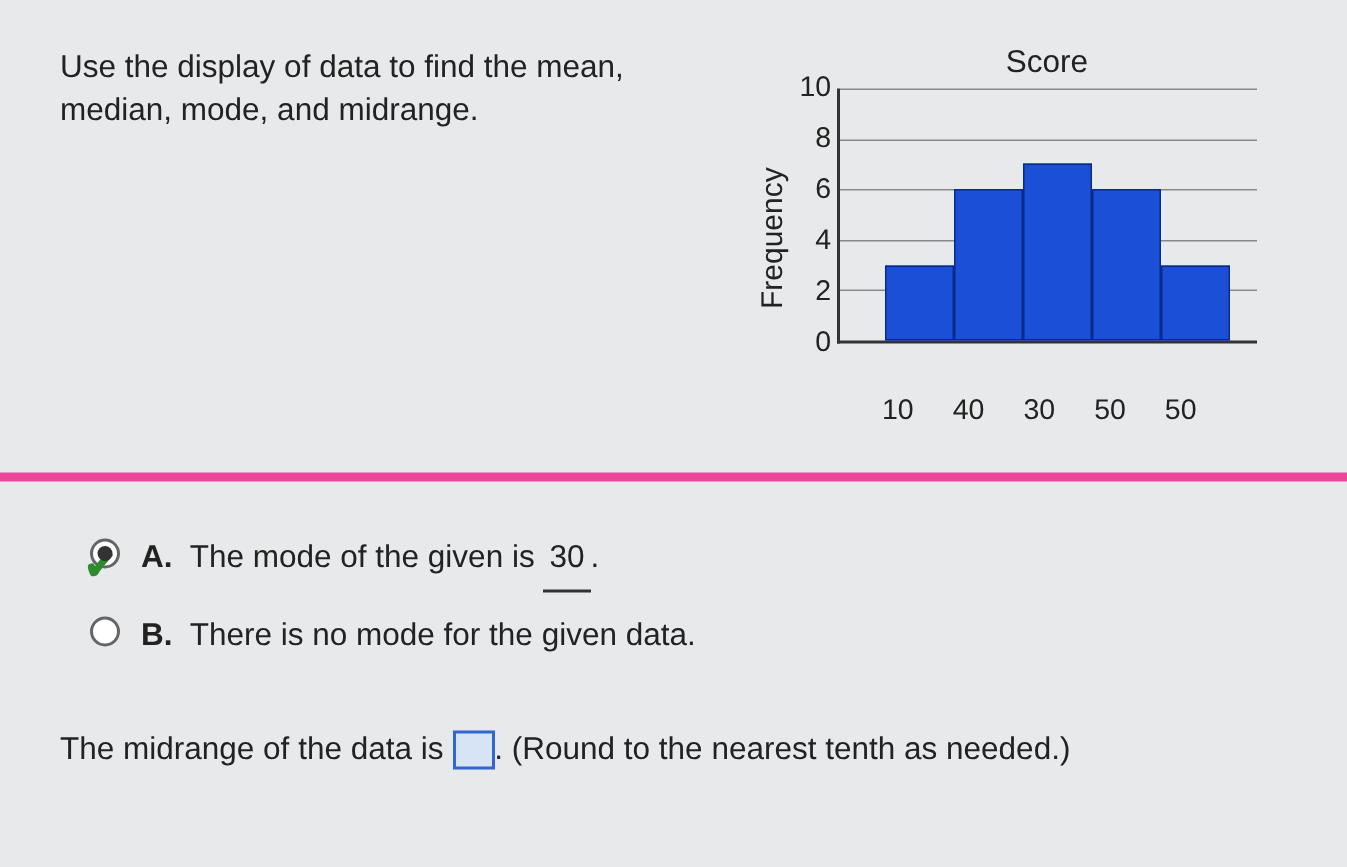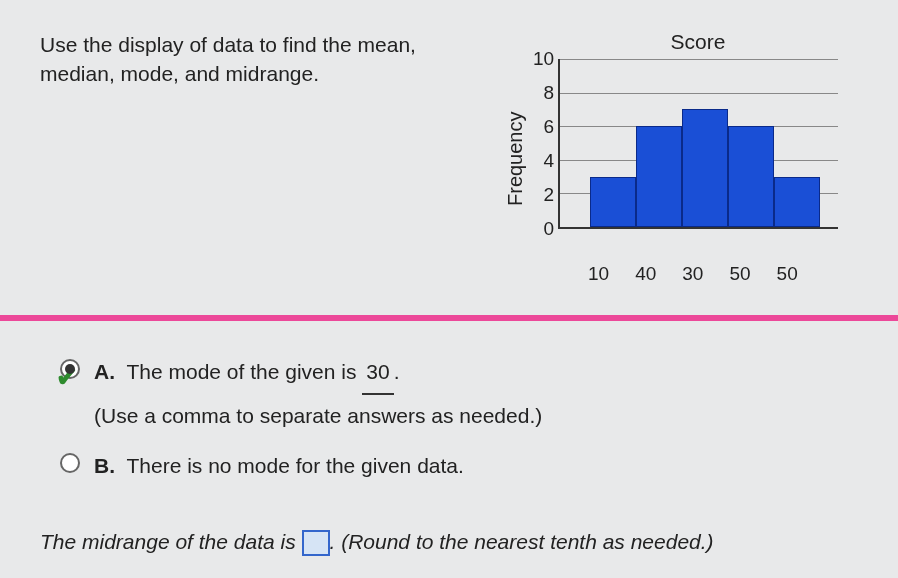--- a/index.html
+++ b/index.html
@@ -126,21 +126,20 @@
       border-bottom: 2px solid #333;
       padding: 0 4px;
       display: inline-block;
       min-width: 30px;
       text-align: center;
     }
     .hint { display: block; }
     .final-line {
       padding: 10px 40px 20px 40px;
       line-height: 1.6;
-      font-style: italic;
     }
     .input-box {
       display: inline-block;
       width: 28px; height: 26px;
       border: 2px solid #3366cc;
       background: #d6e4f5;
       vertical-align: middle;
     }
   </style>
 </head>
@@ -187,21 +186,20 @@
 </div>
 
 <div class="answers">
   <div class="choice">
     <div class="radio selected">
       <span class="check">✔</span>
     </div>
     <div class="choice-body">
       <span class="choice-label">A.</span>
       <span>The mode of the given is </span><span class="answer-value">30</span><span>.</span>
-      <span class="hint">(Use a comma to separate answers as needed.)</span>
     </div>
   </div>
   <div class="choice">
     <div class="radio"></div>
     <div class="choice-body">
       <span class="choice-label">B.</span>
       <span>There is no mode for the given data.</span>
     </div>
   </div>
 </div>

